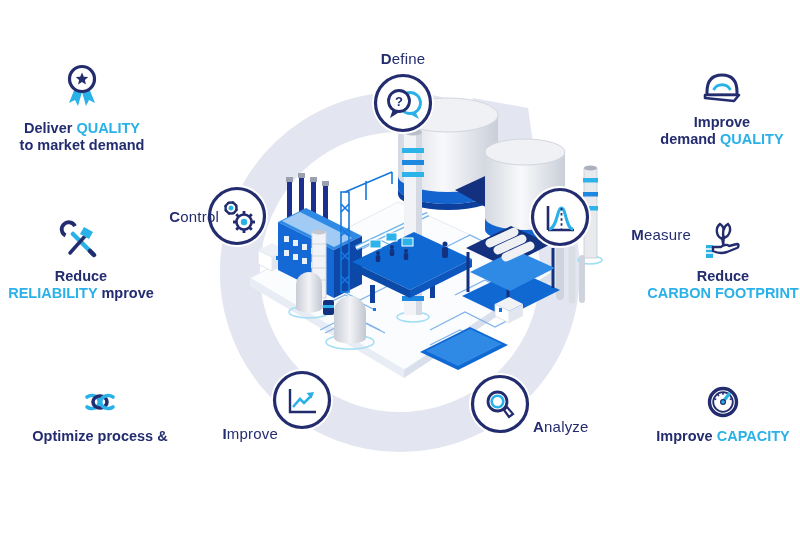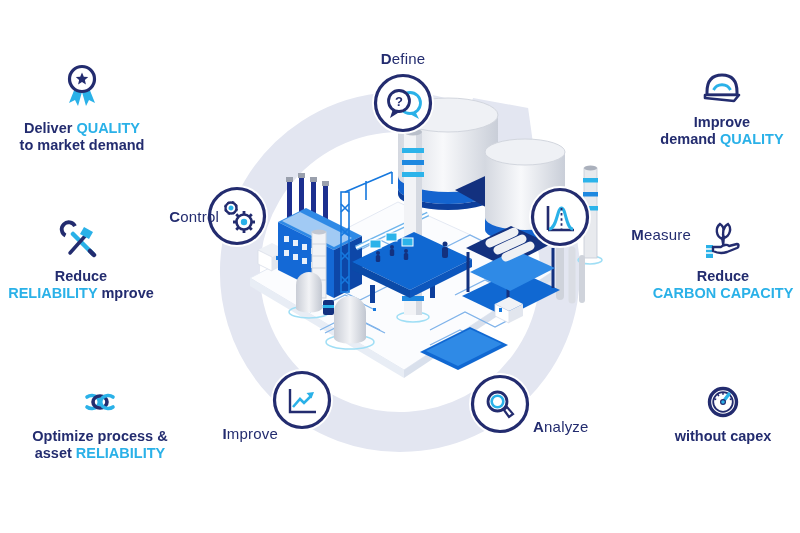--- a/index.html
+++ b/index.html
@@ -319,21 +319,20 @@
   </div>
 
   <div class="benefit" style="left:20px;top:378px;width:160px;">
     <svg width="48" height="48" viewBox="0 0 48 48">
       <path d="M11,19 A7.5,6.5 0 1 1 11,29" stroke="#2ab1e8" stroke-width="3.6" fill="none" stroke-linecap="round"></path>
       <ellipse cx="24" cy="24" rx="7" ry="6" stroke="#232c6f" stroke-width="3.6" fill="none"></ellipse>
       <path d="M37,19 A7.5,6.5 0 1 0 37,29" stroke="#2ab1e8" stroke-width="3.6" fill="none" stroke-linecap="round"></path>
     </svg>
     <div class="blines">
         <div><span>Optimize process &amp;</span></div>
-        <div><span>asset </span><span class="accent">RELIABILITY</span></div>
       </div>
   </div>
 
   <div class="benefit" style="left:644px;top:64px;width:156px;">
     <svg width="48" height="48" viewBox="0 0 48 48">
       <path d="M9,31 L9,28 Q9,11 24,11 Q39,11 39,28 L39,31 Z" fill="#ffffff" stroke="#232c6f" stroke-width="3"></path>
       <path d="M15.5,26 A9.5,9.5 0 0 1 32.5,26" stroke="#2ab1e8" stroke-width="2.8" fill="none"></path>
       <polygon points="7,31 41,31 36,37 7,34" fill="#ffffff" stroke="#232c6f" stroke-width="2.6" stroke-linejoin="round"></polygon>
     </svg>
     <div class="blines">
@@ -346,31 +345,31 @@
     <svg width="48" height="48" viewBox="0 0 48 48">
       <path d="M23,21 C17,18 16,10 21,6 C26,9 26,17 23,21 Z" fill="#ffffff" stroke="#232c6f" stroke-width="2.4"></path>
       <path d="M25,20 C31,18 33,10 29,6 C24,8.5 23,16 25,20 Z" fill="#ffffff" stroke="#232c6f" stroke-width="2.4"></path>
       <path d="M23,21 L24,27 M25,20 L24.5,27" stroke="#232c6f" stroke-width="1.8" fill="none"></path>
       <rect x="7" y="27" width="7" height="13" fill="#2ab1e8"></rect>
       <path d="M7,31 L14,31 M7,35 L14,35" stroke="#ffffff" stroke-width="1.5"></path>
       <path d="M14,29 L22,29 C24,27 28,26 30,28 L38,26 C40,26 40,29 38,30 L28,34 C22,36 18,35 14,33 Z" fill="#ffffff" stroke="#232c6f" stroke-width="2.4" stroke-linejoin="round"></path>
     </svg>
     <div class="blines">
         <div><span>Reduce</span></div>
-        <div><span class="accent">CARBON CAPACITY</span></div>
+        <div><span class="accent">CARBON FOOTPRINT</span></div>
       </div>
   </div>
 
   <div class="benefit" style="left:642px;top:378px;width:162px;">
     <svg width="48" height="48" viewBox="0 0 48 48">
       <circle cx="24" cy="24" r="13.5" fill="#ffffff" stroke="#232c6f" stroke-width="3.4"></circle>
       <circle cx="24" cy="24" r="9.8" fill="none" stroke="#232c6f" stroke-width="1.8"></circle>
       <path d="M17.2,21.6 L15.2,20.8 M19.9,18.1 L18.6,16.3 M24,16.8 L24,14.6 M28.1,18.1 L29.4,16.3 M30.8,21.6 L32.8,20.8" stroke="#232c6f" stroke-width="1.6"></path>
       <path d="M24,24 L30,16" stroke="#2ab1e8" stroke-width="3.4" stroke-linecap="round"></path>
       <circle cx="24" cy="24" r="3" fill="#232c6f"></circle>
       <circle cx="24" cy="24" r="1.8" fill="#2ab1e8"></circle>
     </svg>
     <div class="blines">
-        <div><span>without capex</span></div>
+        <div><span>Improve </span><span class="accent">CAPACITY</span></div>
       </div>
   </div>
 
 </div>
 
 </body></html>

